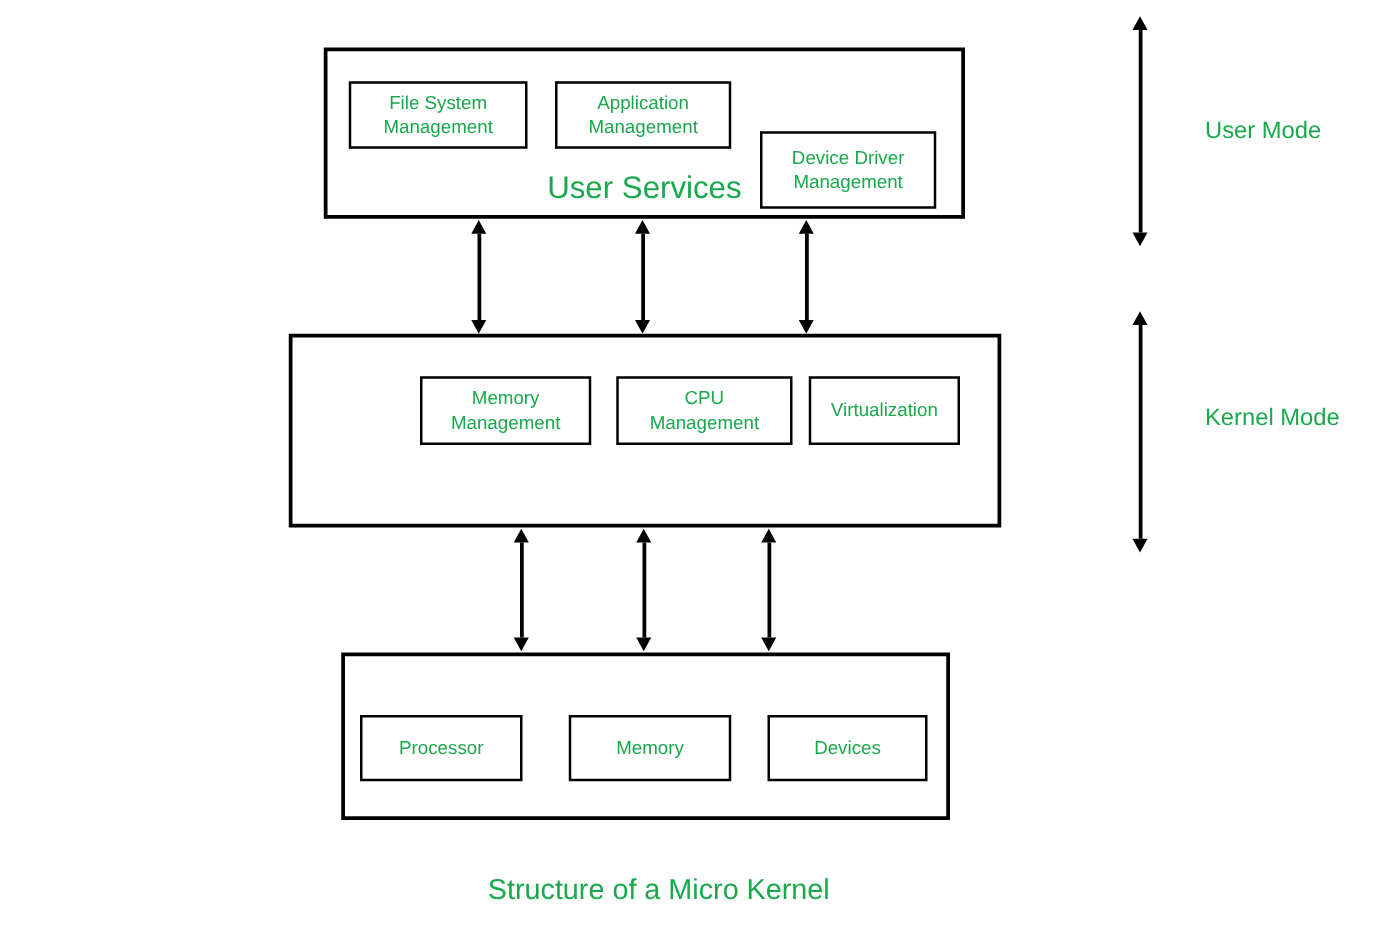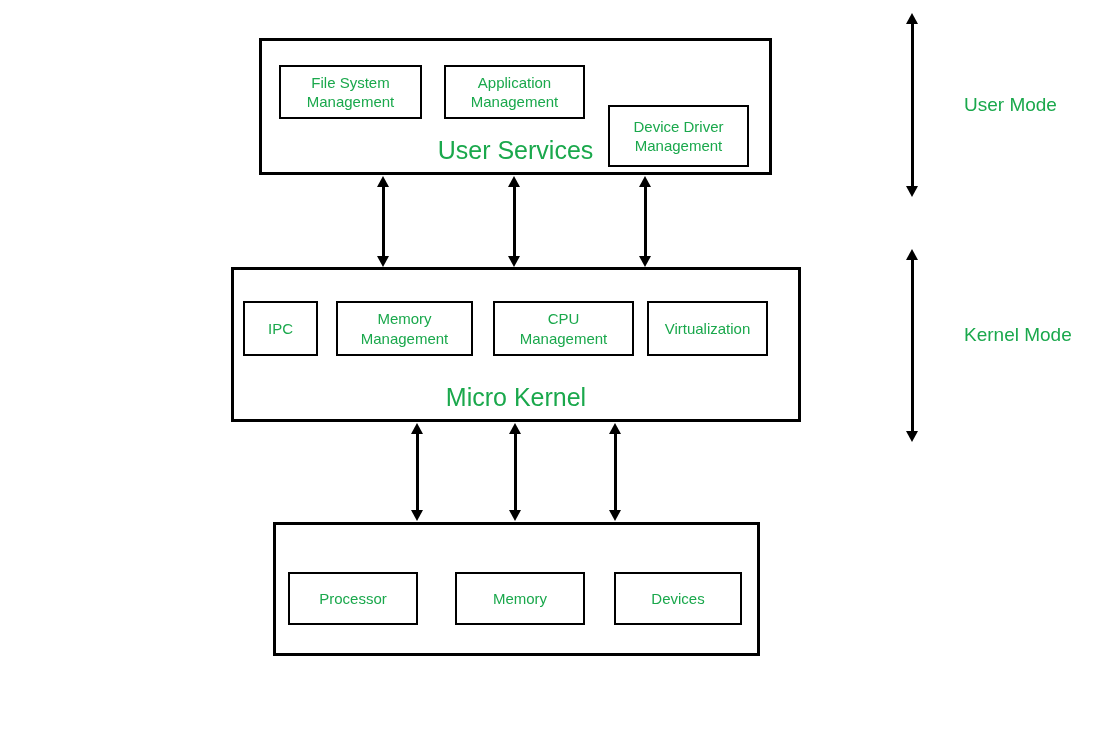--- a/index.html
+++ b/index.html
@@ -119,35 +119,31 @@
       <div class="shaft"></div>
       <div class="head-down"></div>
     </div>
   <div class="varrow" style="left:638px; top:176px; height:91px;">
       <div class="head-up"></div>
       <div class="shaft"></div>
       <div class="head-down"></div>
     </div>
 
   <div class="layer" style="left:231px; top:267px; width:570px; height:155px;">
-    <div class="ibox" style="left:9px; top:31px; width:75px; height:55px;">
-      <span>IPC</span>
-    </div>
     <div class="ibox" style="left:102px; top:31px; width:137px; height:55px;">
       <span>Memory
 Management</span>
     </div>
     <div class="ibox" style="left:259px; top:31px; width:141px; height:55px;">
       <span>CPU
 Management</span>
     </div>
     <div class="ibox" style="left:413px; top:31px; width:121px; height:55px;">
       <span>Virtualization</span>
     </div>
-    <div class="layer-title at-bottom">Micro Kernel</div>
   </div>
 
   <div class="varrow" style="left:410px; top:423px; height:98px;">
       <div class="head-up"></div>
       <div class="shaft"></div>
       <div class="head-down"></div>
     </div>
   <div class="varrow" style="left:508px; top:423px; height:98px;">
       <div class="head-up"></div>
       <div class="shaft"></div>
@@ -178,14 +174,15 @@
     </div>
   <div class="mode-label" style="left:940px; top:94px;">User Mode</div>
 
   <div class="varrow" style="left:905px; top:249px; height:193px;">
       <div class="head-up"></div>
       <div class="shaft"></div>
       <div class="head-down"></div>
     </div>
   <div class="mode-label" style="left:940px; top:324px;">Kernel Mode</div>
 
+  <div class="caption">Structure of a Micro Kernel</div>
 
 </div>
 
 </body></html>

